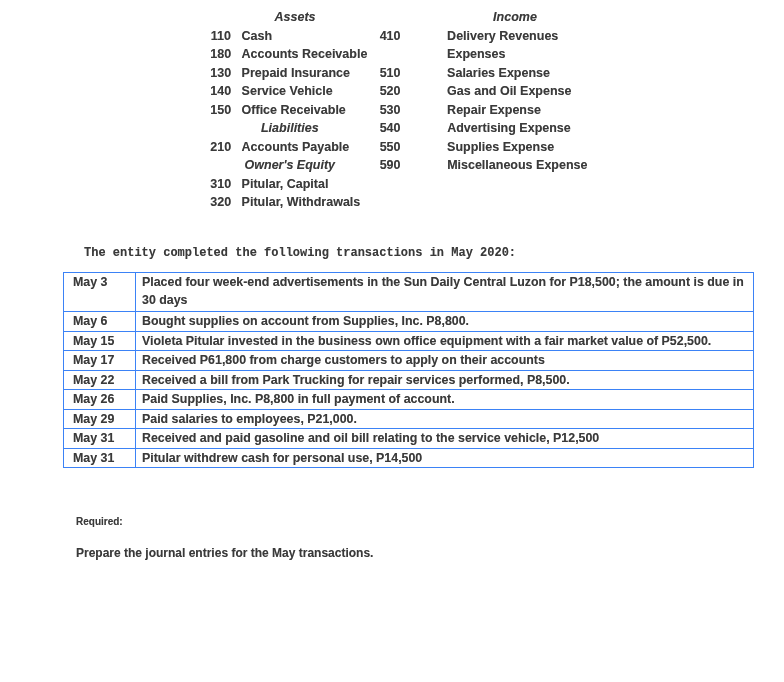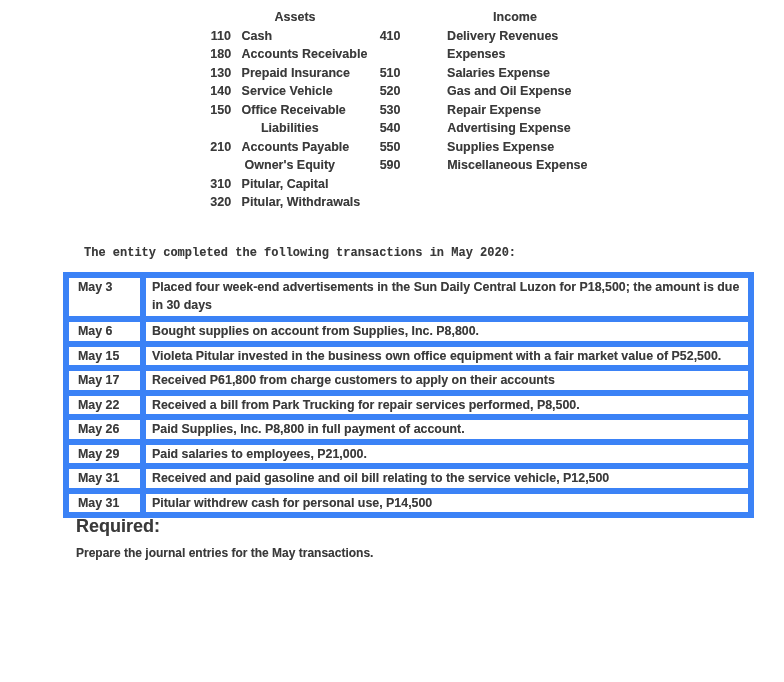--- a/index.html
+++ b/index.html
@@ -16,49 +16,49 @@
   .accounts{
     position:absolute;left:200px;top:8px;width:440px;
     font-size:12.5px;font-weight:600;line-height:18.5px;
   }
   .acct-row{display:flex;height:18.5px;align-items:center;white-space:nowrap;}
   .ac{display:inline-block;}
   .lc{width:44px;text-align:center;}
   .ln{width:146px;}
   .rc{width:46px;}
   .rn{width:204px;margin-left:24px;}
-  .hdr{text-align:center;display:inline-block;}
+  .hdr{font-style:italic;text-align:center;display:inline-block;}
   .left-hdr{width:190px;}
   .right-hdr{width:250px;}
 
   
   .intro{
     position:absolute;left:84px;top:246px;
     font-size:12px;font-weight:600;line-height:15px;font-family:Liberation Mono, monospace;
   }
 
   
   .tx-table{
     position:absolute;left:63px;top:272px;width:691px;
     border-collapse:collapse;table-layout:fixed;
     font-size:12.4px;font-weight:600;color:#3a3a3a;
   }
   .tx-table td{
-    border:6px solid #3b82f6;
+    border:1px solid #3b82f6;
     vertical-align:top;
     line-height:17.5px;
     overflow:hidden;
   }
   .td-date{width:60px;padding:1px 2px 0 9px;white-space:nowrap;}
   .td-desc{padding:1px 6px 0 6px;}
   tr.tall td{height:37px;}
   tr.short td{height:17px;}
 
   
-  .required{position:absolute;left:76px;top:516px;font-size:18px;font-weight:600;}
+  .required{position:absolute;left:76px;top:516px;font-size:10px;font-weight:600;}
   .instruction{position:absolute;left:76px;top:546px;font-size:12px;font-weight:600;}
 </style>
 </head>
 <body>
 
 <div class="page">
 
   <div class="accounts txt">
 
     <div class="acct-row">

